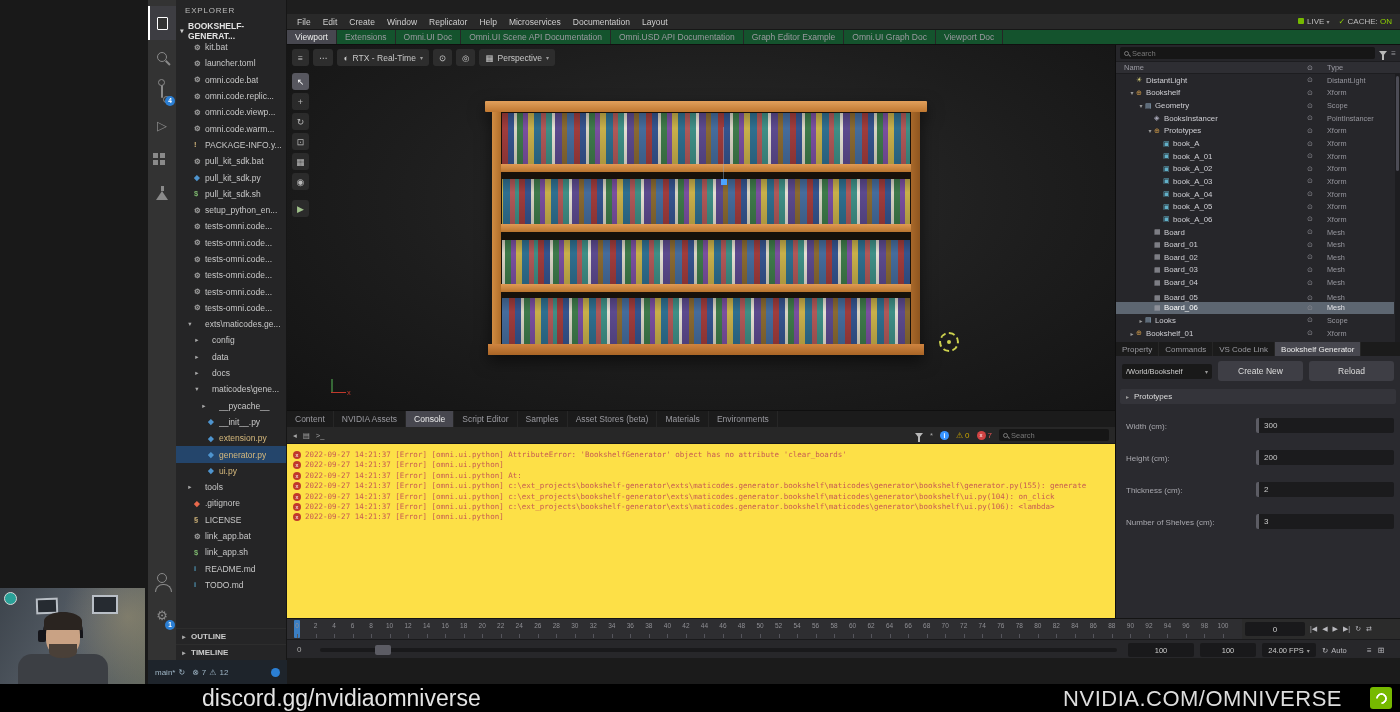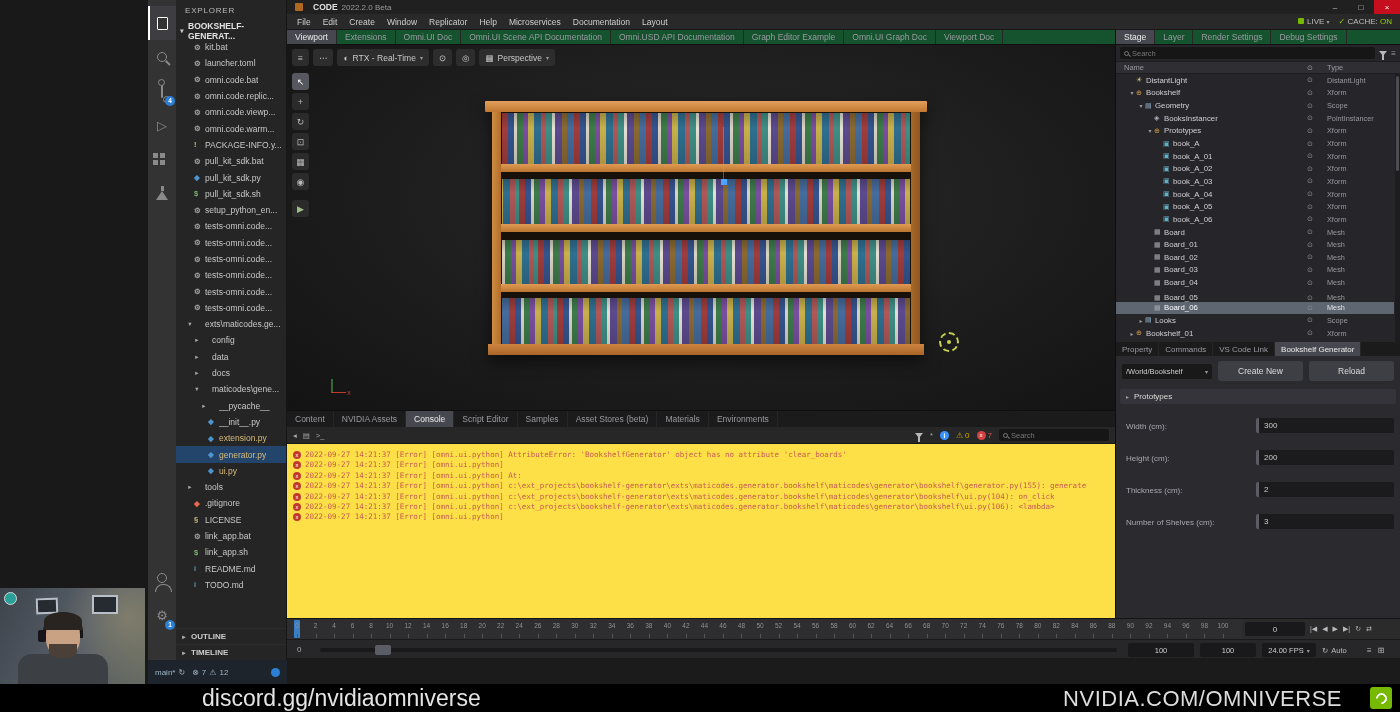--- a/index.html
+++ b/index.html
@@ -446,32 +446,20 @@
       <span>⊗</span>
       <span>7</span>
       <span>⚠</span>
       <span>12</span>
     </span>
   <span class="st-dot"></span>
 </div>
 
 <div id="omni">
 
-  <div id="titlebar">
-    <span id="app-icon"></span>
-    <span id="title-text">
-        <b>CODE</b>
-        <span class="ver">2022.2.0 Beta</span>
-      </span>
-    <span id="win-controls">
-      <span class="wbtn">–</span>
-      <span class="wbtn">□</span>
-      <span class="wbtn close">×</span>
-    </span>
-  </div>
 
   <div id="menubar">
     <span id="menu-items" style="display:flex">
         <span class="menu-item">File</span>
         <span class="menu-item">Edit</span>
         <span class="menu-item">Create</span>
         <span class="menu-item">Window</span>
         <span class="menu-item">Replicator</span>
         <span class="menu-item">Help</span>
         <span class="menu-item">Microservices</span>
@@ -487,26 +475,20 @@
   <div id="tabsrow">
     <div id="doc-tabs">
         <div class="otab active">Viewport</div>
         <div class="otab">Extensions</div>
         <div class="otab">Omni.UI Doc</div>
         <div class="otab">Omni.UI Scene API Documentation</div>
         <div class="otab">Omni.USD API Documentation</div>
         <div class="otab">Graph Editor Example</div>
         <div class="otab">Omni.UI Graph Doc</div>
         <div class="otab">Viewport Doc</div>
-      </div>
-    <div id="stage-tabs">
-        <div class="otab active">Stage</div>
-        <div class="otab">Layer</div>
-        <div class="otab">Render Settings</div>
-        <div class="otab">Debug Settings</div>
       </div>
   </div>
 
   <div id="viewport">
     <div id="vp-toolbar">
       <div class="vpill">
           <span>≡</span>
         </div>
       <div class="vpill">
           <span>⋯</span>

